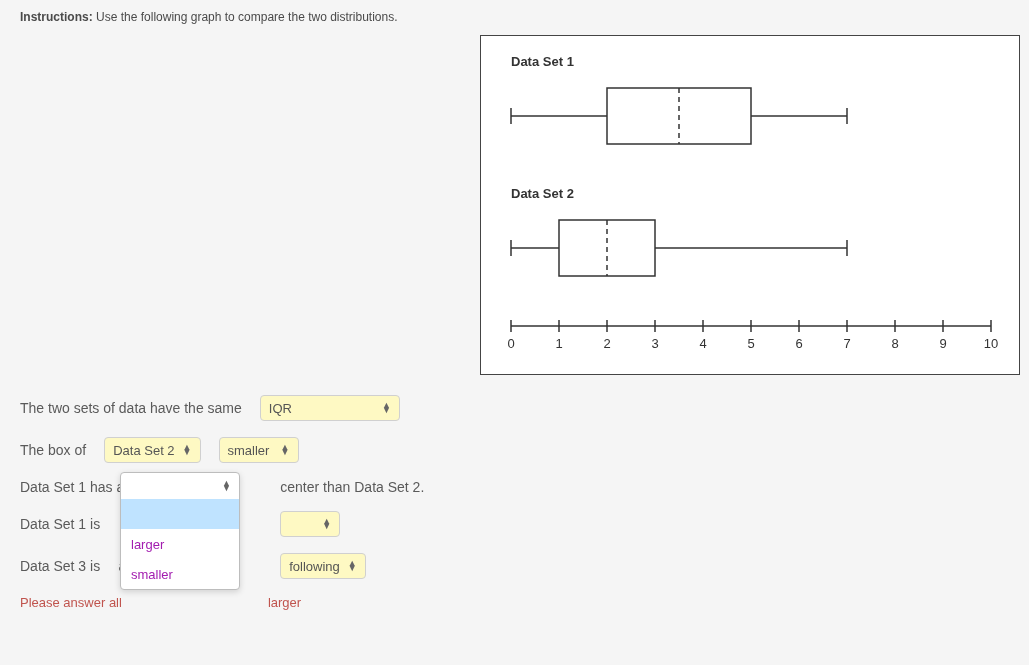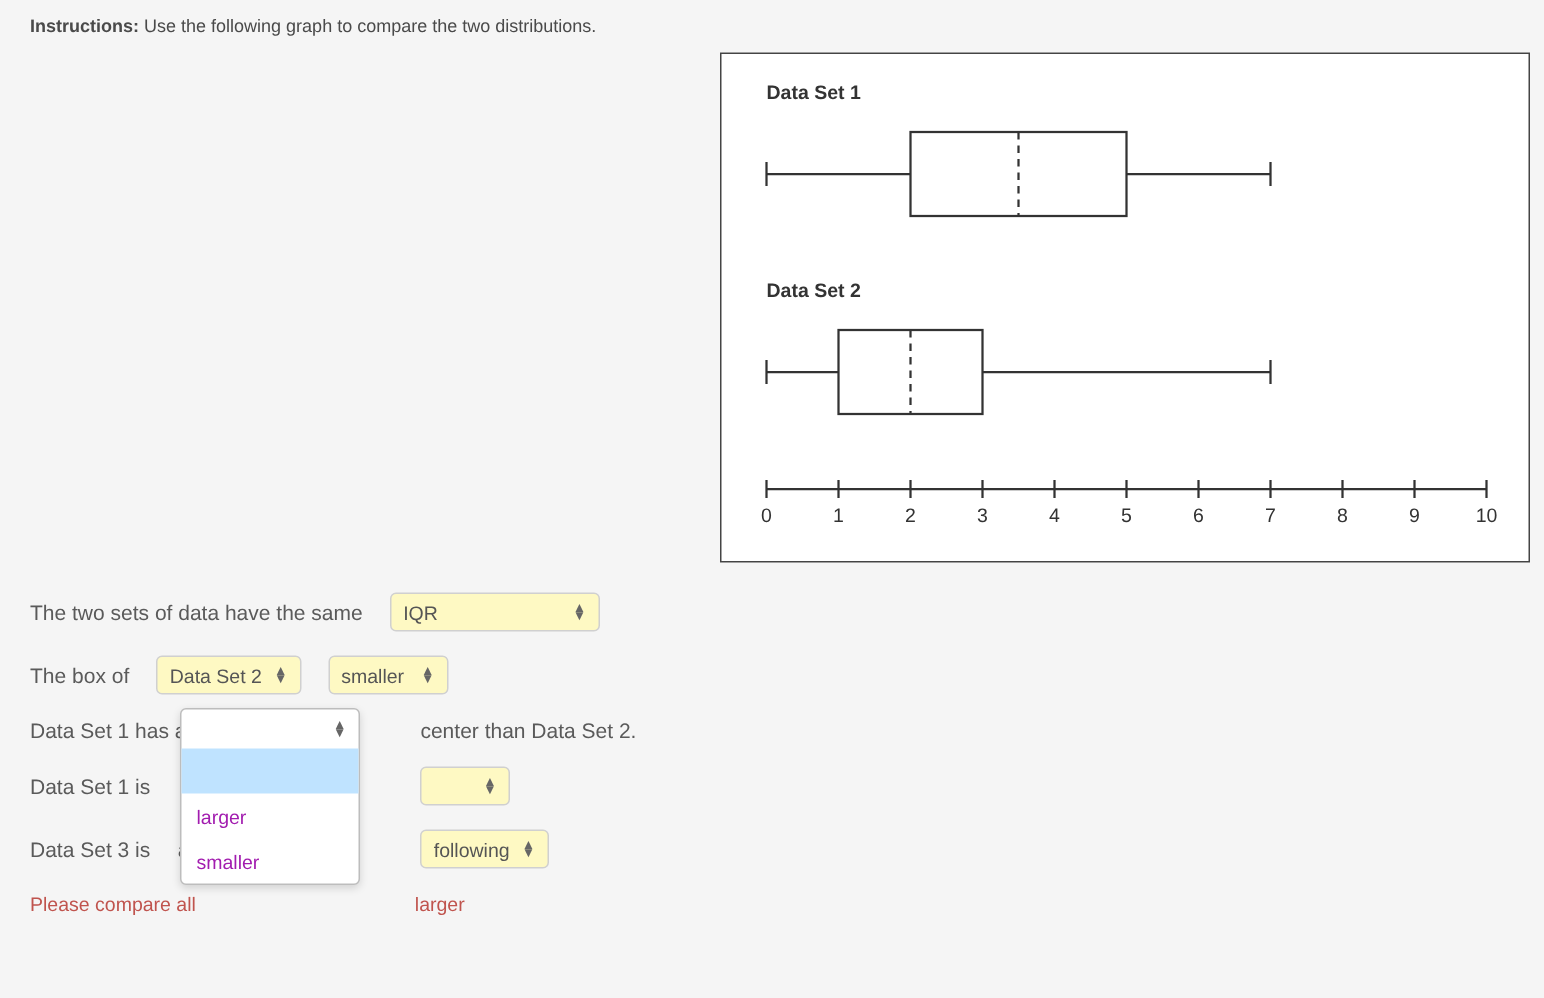--- a/index.html
+++ b/index.html
@@ -241,21 +241,21 @@
     <span class="select-box">
       <span>following</span>
       <span class="arrows">
           <span>▲</span>
           <span>▼</span>
         </span>
     </span>
   </div>
 
   <div class="qline">
-    <span class="warn">Please compare all</span>
+    <span class="warn">Please answer all</span>
     <span style="width:110px;display:inline-block"></span>
     <span class="warn">larger</span>
   </div>
 
 </div>
 
 <div class="dropdown-panel">
   <div class="dd-blank">
     <span></span>
     <span class="arrows">

